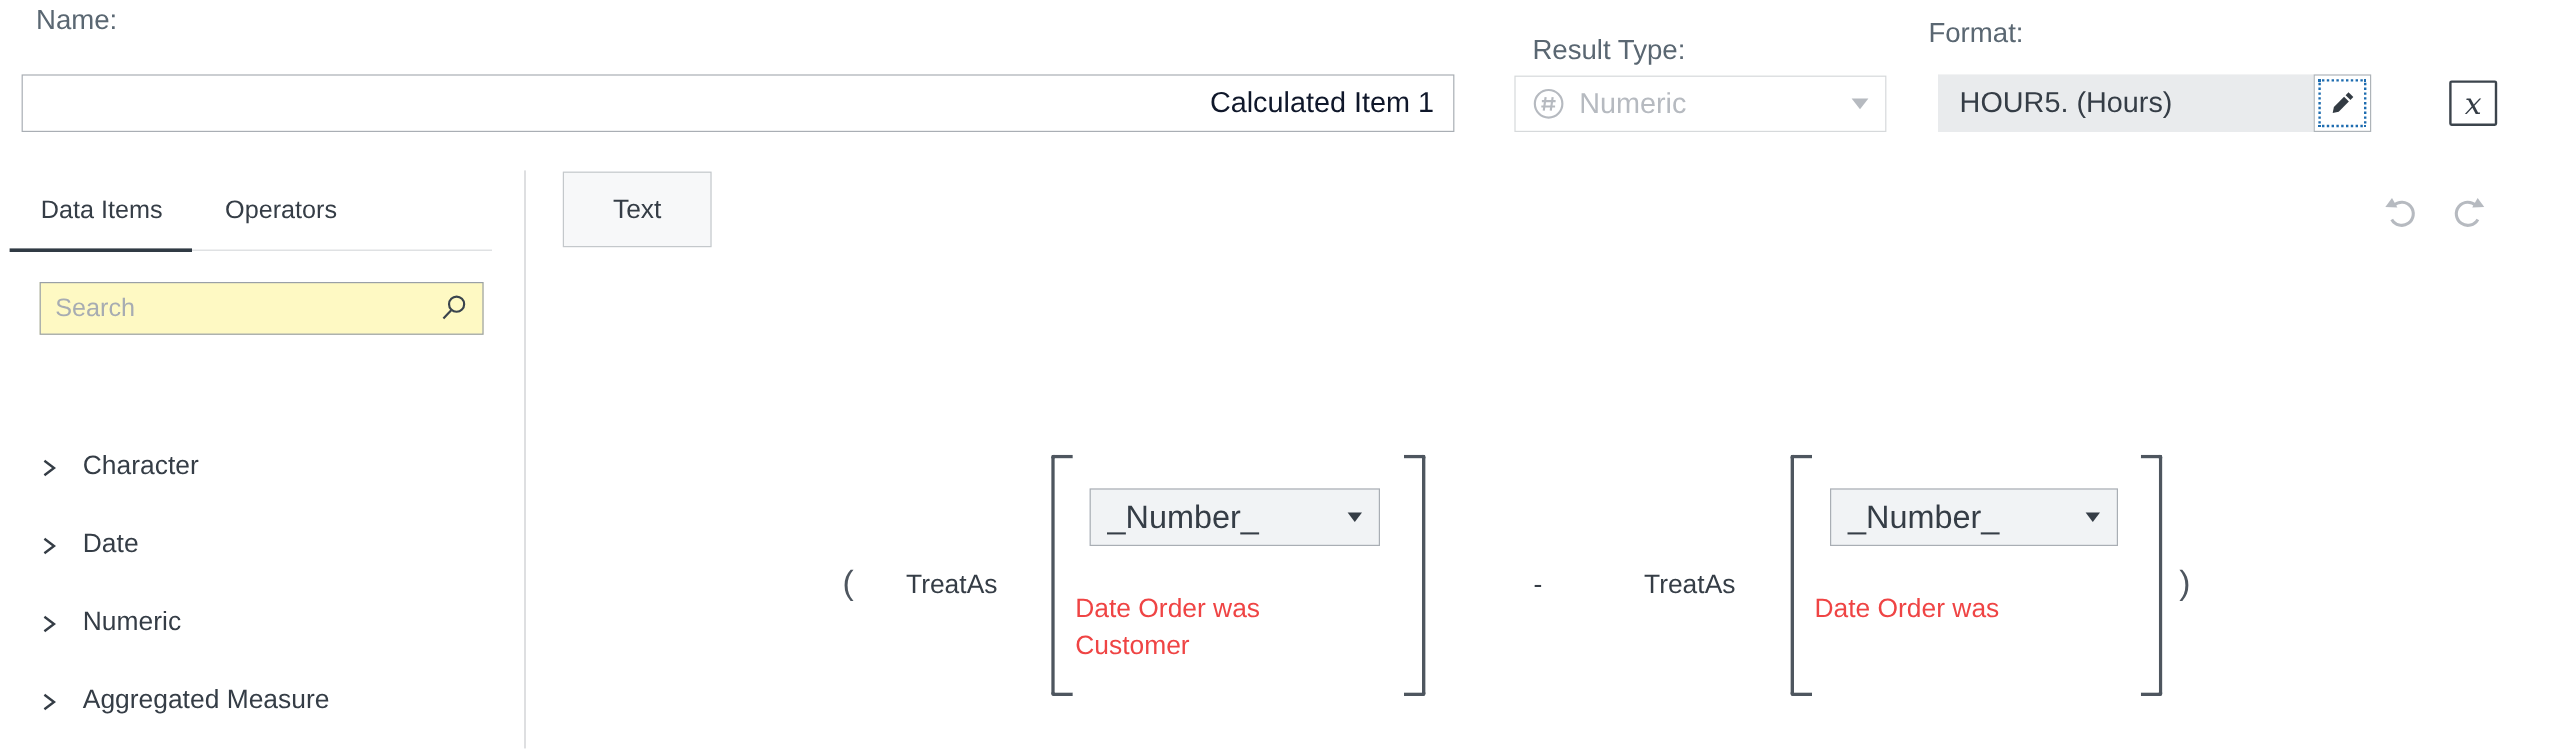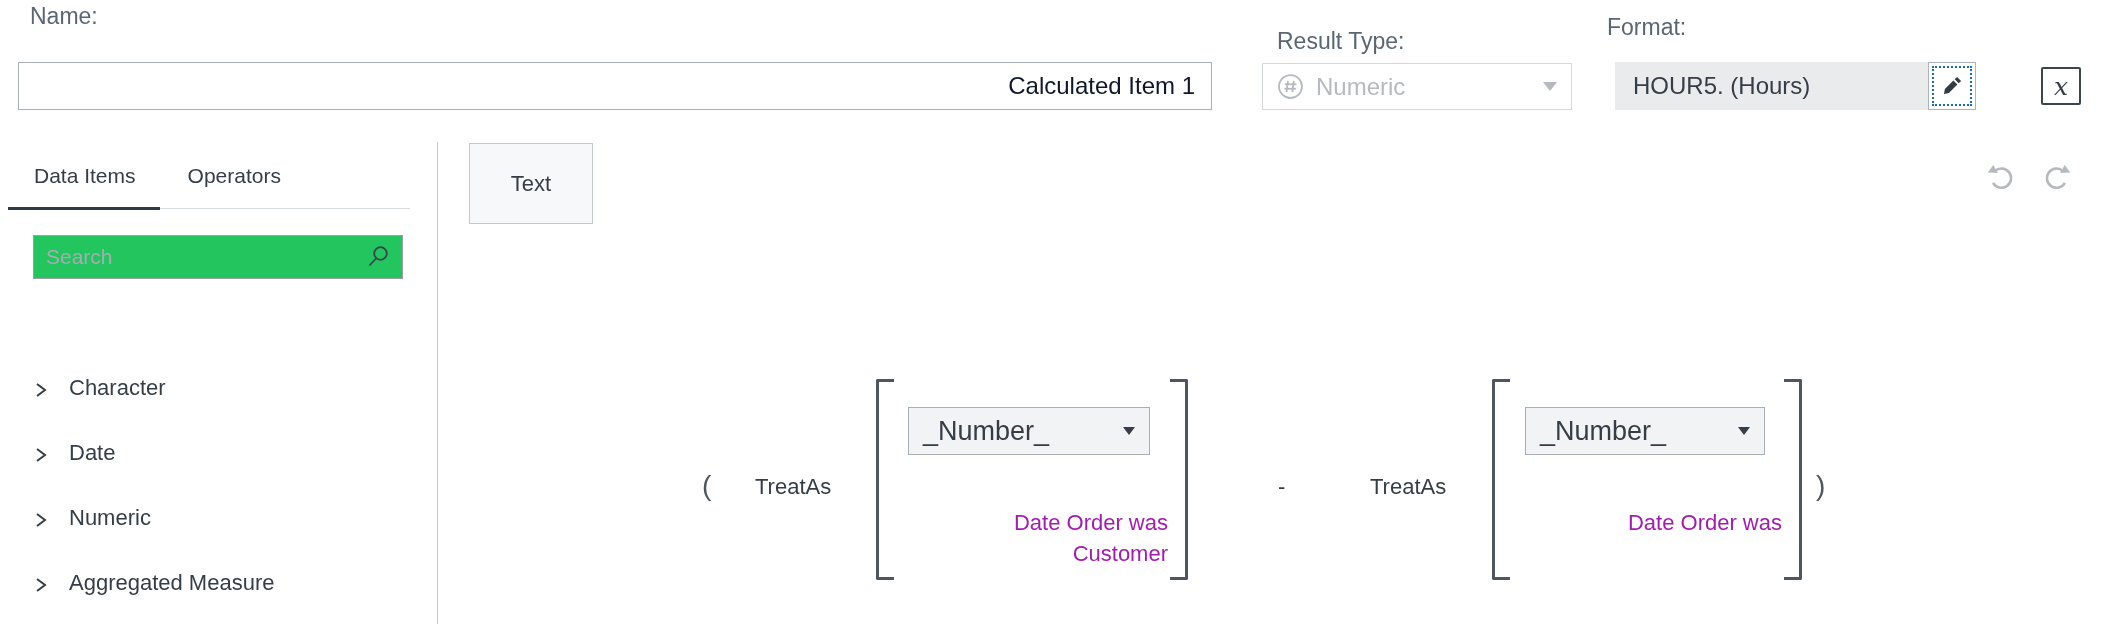--- a/index.html
+++ b/index.html
@@ -39,60 +39,60 @@
   
   .v-divider { position:absolute; left:437px; top:142px; width:1px; height:482px; background:#c8cbce; }
 
   .side-tabs { position:absolute; left:32px; top:158px; width:378px; height:51px;
     border-bottom:1px solid #d7dadc; display:flex; gap:48px; }
   .side-tab { font-size:21px; color:#353d46; padding:6px 2px; cursor:pointer; position:relative; }
   .side-tab.active::after { content:""; position:absolute; left:-24px; right:-22px;
     bottom:-2px; height:3px; background:#303a44; }
 
   .search-box { position:absolute; left:33px; top:235px; width:370px; height:44px;
-    border:1px solid #99a0a7; background:#22c55e; display:flex; align-items:center;
+    border:1px solid #99a0a7; background:#fef9c3; display:flex; align-items:center;
     padding:0 12px;gap:36px; }
   .search-box input { border:none; outline:none; flex:1; font-size:21px; color:#353d46;
     font-family:"Liberation Sans", sans-serif; background:transparent; }
   .search-box input::placeholder { color:#a7acb2; opacity:1; }
 
   .tree { position:absolute; left:33px; top:336px; width:380px; }
   .tree-item { height:65px; display:flex; align-items:flex-end; gap:20px; cursor:pointer; }
   .tree-item .chev { display:flex; align-items:center; }
   .tree-item .t-label { font-size:22px; color:#353d46; }
 
   
   .view-toggle { position:absolute; left:470px; top:143px; display:flex; align-items:center; }
   .view-btn { height:65px; width:128px; display:flex; align-items:center; justify-content:center;
     font-size:22px; cursor:pointer; }
   .view-btn.active { background:#dcbfcc; border:2px solid #7c2351; color:#8c2657; }
   .view-btn.inactive { background:#f7f8f9; border:1px solid #c4c8cb; color:#353d46;
-    height:81px; width:124px; margin-left:-1px; }
+    height:63px; width:124px; margin-left:-1px; }
 
   .history-btns { position:absolute; left:1984px; top:160px; display:flex; gap:22px; }
   .hist-btn { width:34px; height:34px; display:flex; align-items:center; justify-content:center; cursor:default; }
   .hist-btn.redo svg { transform:scaleX(-1); }
 
   
   .fx { position:absolute; font-size:22px; color:#353d46; }
   .paren { font-size:28px; color:#4e565f; }
 
   .operand-group { position:absolute; top:379px; height:201px; }
   .bracket { position:absolute; top:0; bottom:0; width:18px; border:3px solid #4e565f; }
   .bracket.left  { left:0;  border-right:none; border-radius:2px 0 0 2px; }
   .bracket.right { right:0; border-left:none;  border-radius:0 2px 2px 0; }
 
   .type-select { position:absolute; top:28px; height:48px; background:#f1f3f5;
     border:1px solid #a9aeb4; display:flex; align-items:center; justify-content:space-between;
     padding:0 14px; font-size:27px; color:#353d46; cursor:pointer; }
   .type-select .caret-dark { width:0; height:0; border-left:6px solid transparent;
     border-right:6px solid transparent; border-top:8px solid #353d46; }
 
-  .operand-label { position:absolute; top:128px; left:20px; right:20px; text-align:right;
-    font-size:22px; line-height:31px; color:#a21caf; }
+  .operand-label { position:absolute; top:112px; left:20px; right:20px; text-align:left;
+    font-size:22px; line-height:31px; color:#ef4444; }
 
   svg { display:block; }
 </style>
 </head>
 <body>
 
 <div class="stage">
 
   <div class="field-label" style="left:30px; top:3px;">Name:</div>
   <input class="name-input" type="text" value="Calculated Item 1" style="">

